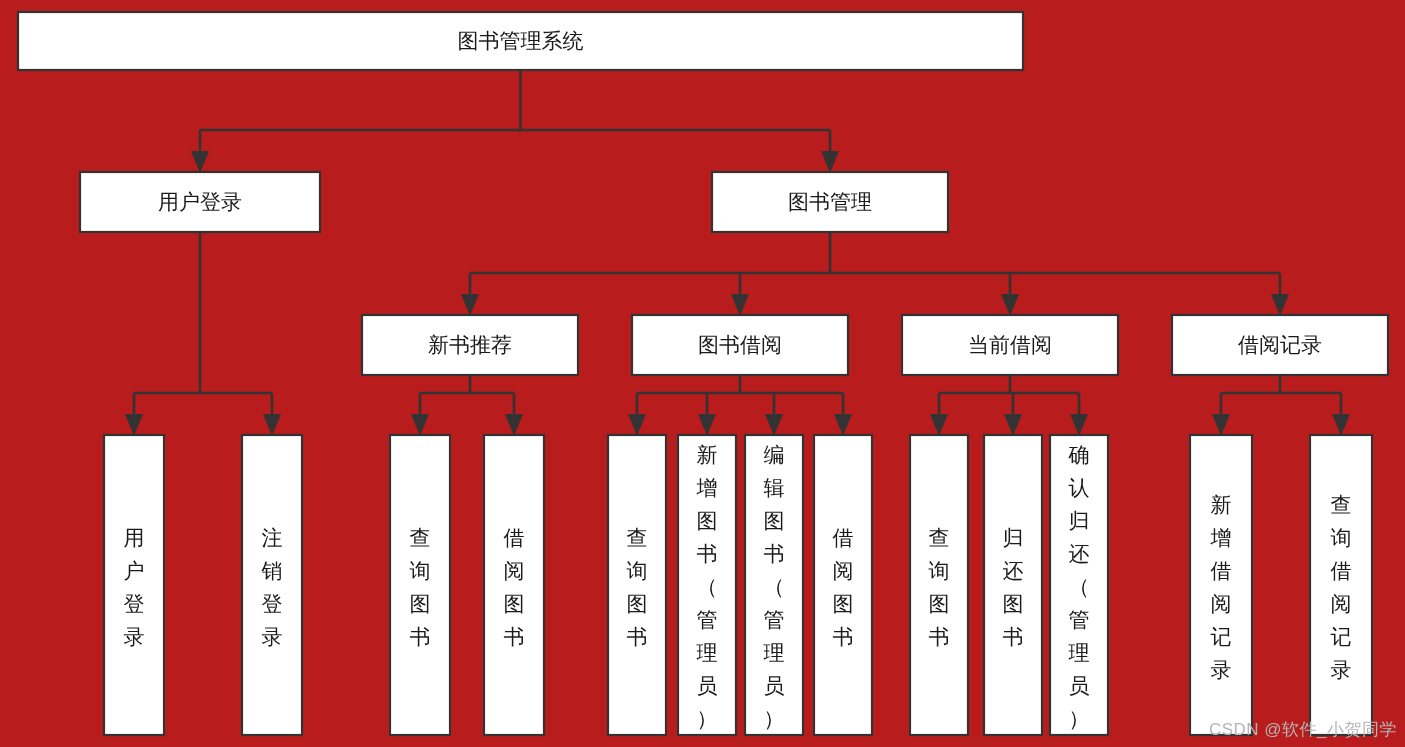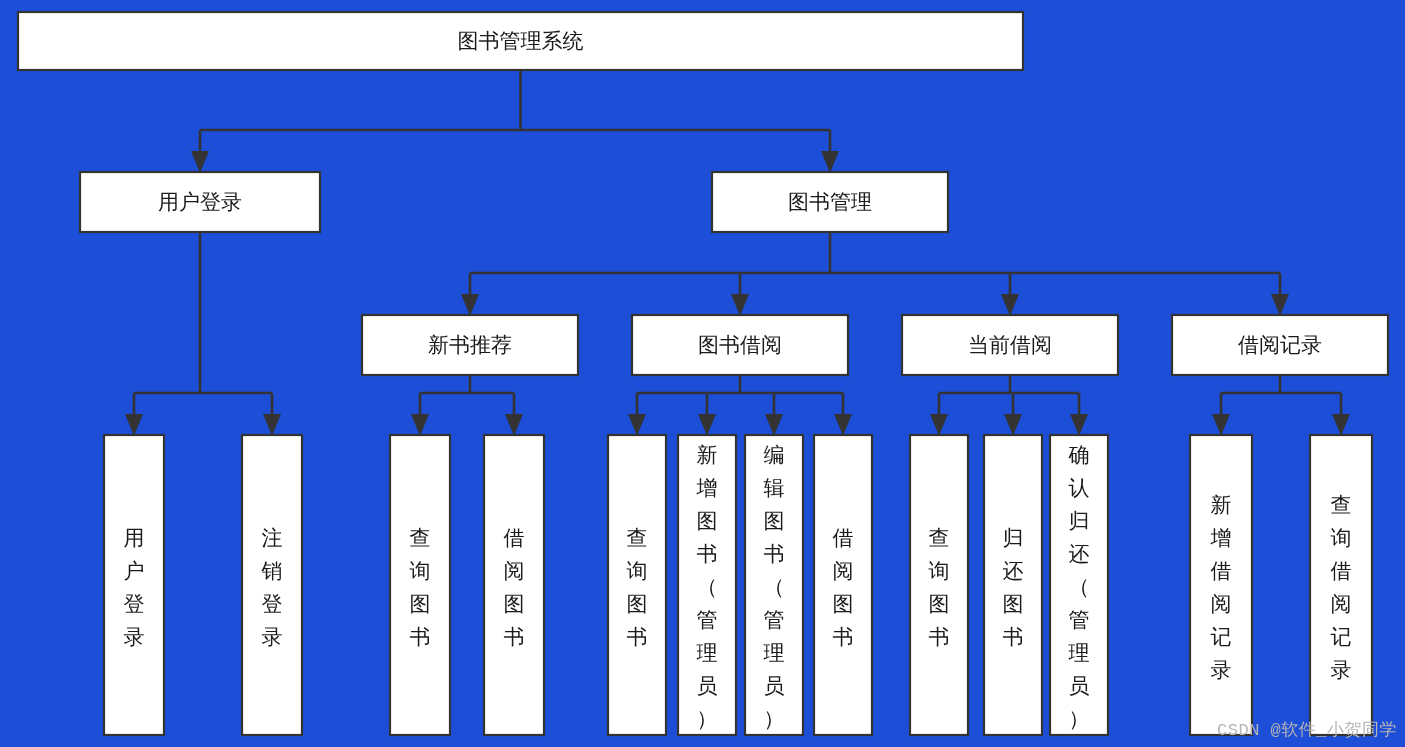--- a/index.html
+++ b/index.html
@@ -7,21 +7,21 @@
     padding: 0;
     background: #ffffff;
   }
   body {
     font-family: "DejaVu Sans", "Liberation Sans", sans-serif;
   }
   #diagram-root {
     position: relative;
     width: 1405px;
     height: 747px;
-    background: #1d4ed8;
+    background: #b91c1c;
     overflow: hidden;
   }
   svg#flow-svg {
     position: absolute;
     left: 0;
     top: 0;
     width: 1405px;
     height: 747px;
   }
   .node-box {
@@ -49,21 +49,21 @@
   .node-label-vertical {
     font-family: "DejaVu Sans", "Liberation Sans", sans-serif;
     font-size: 21px;
     fill: #1a1a1a;
     text-anchor: middle;
   }
   .watermark {
     position: absolute;
     right: 8px;
     bottom: 6px;
-    font-family: Liberation Mono, monospace;
+    font-family: Liberation Sans, sans-serif;
     font-size: 17px;
     color: #b4b4b4;
     letter-spacing: 0.5px;
     white-space: nowrap;
     user-select: none;
   }
 </style>
 </head>
 <body>
 

